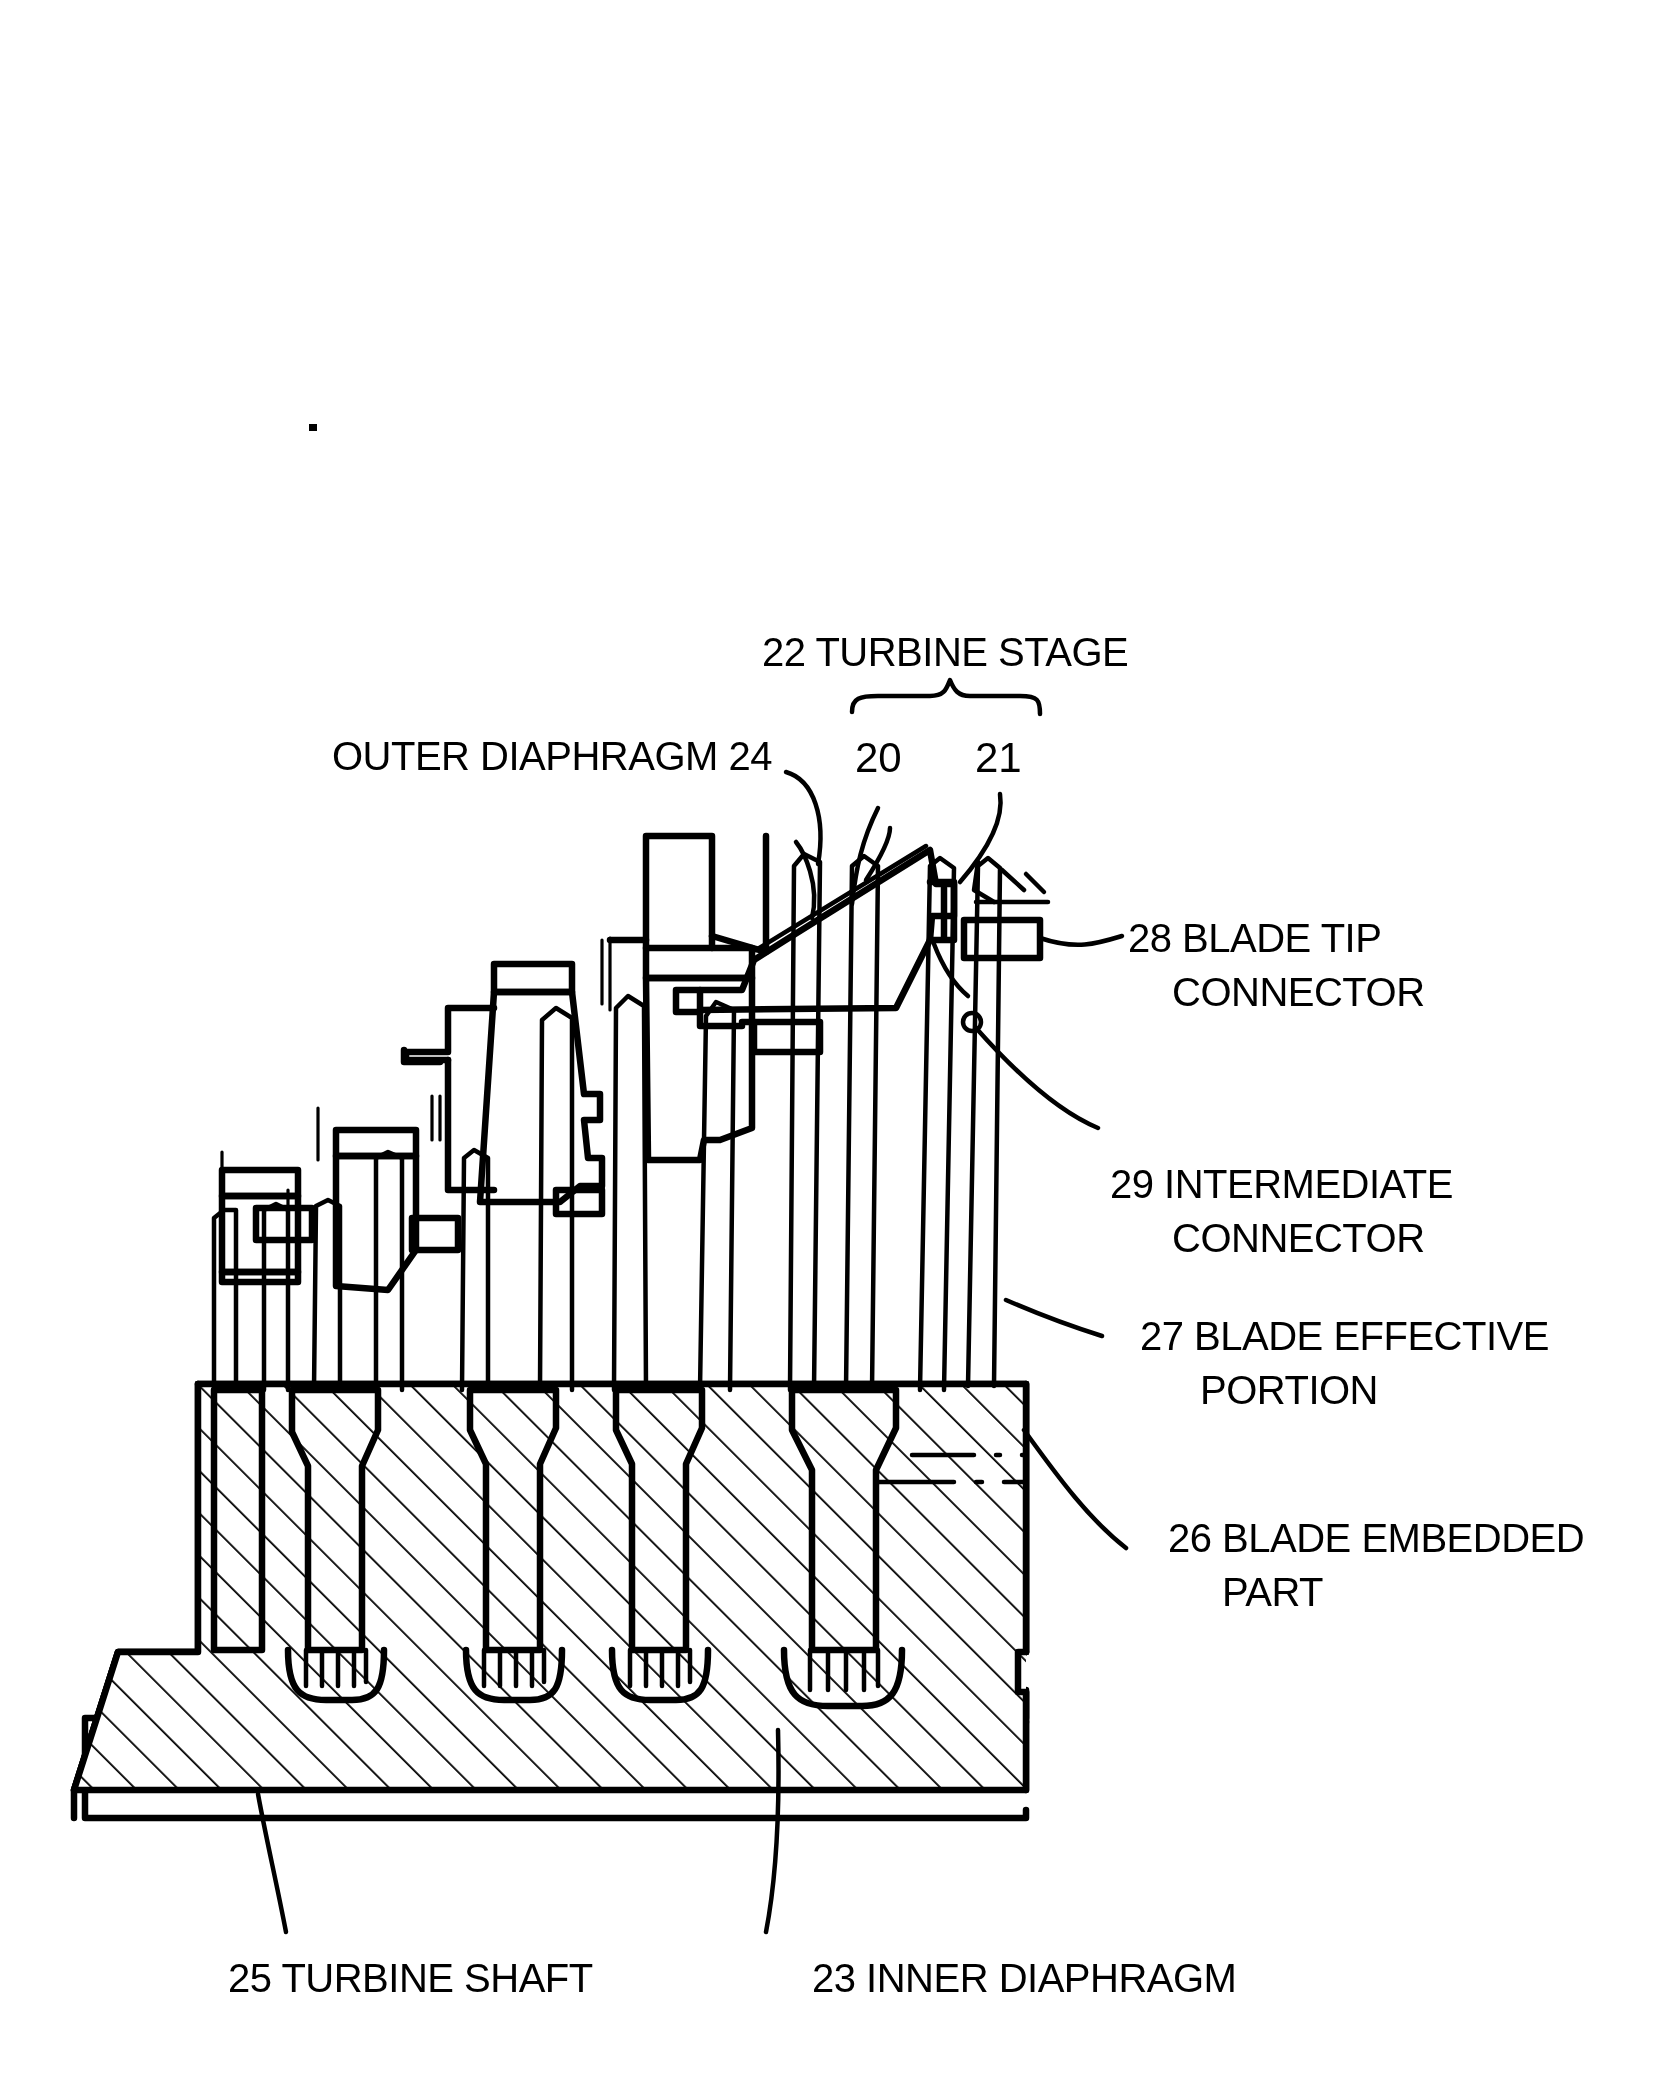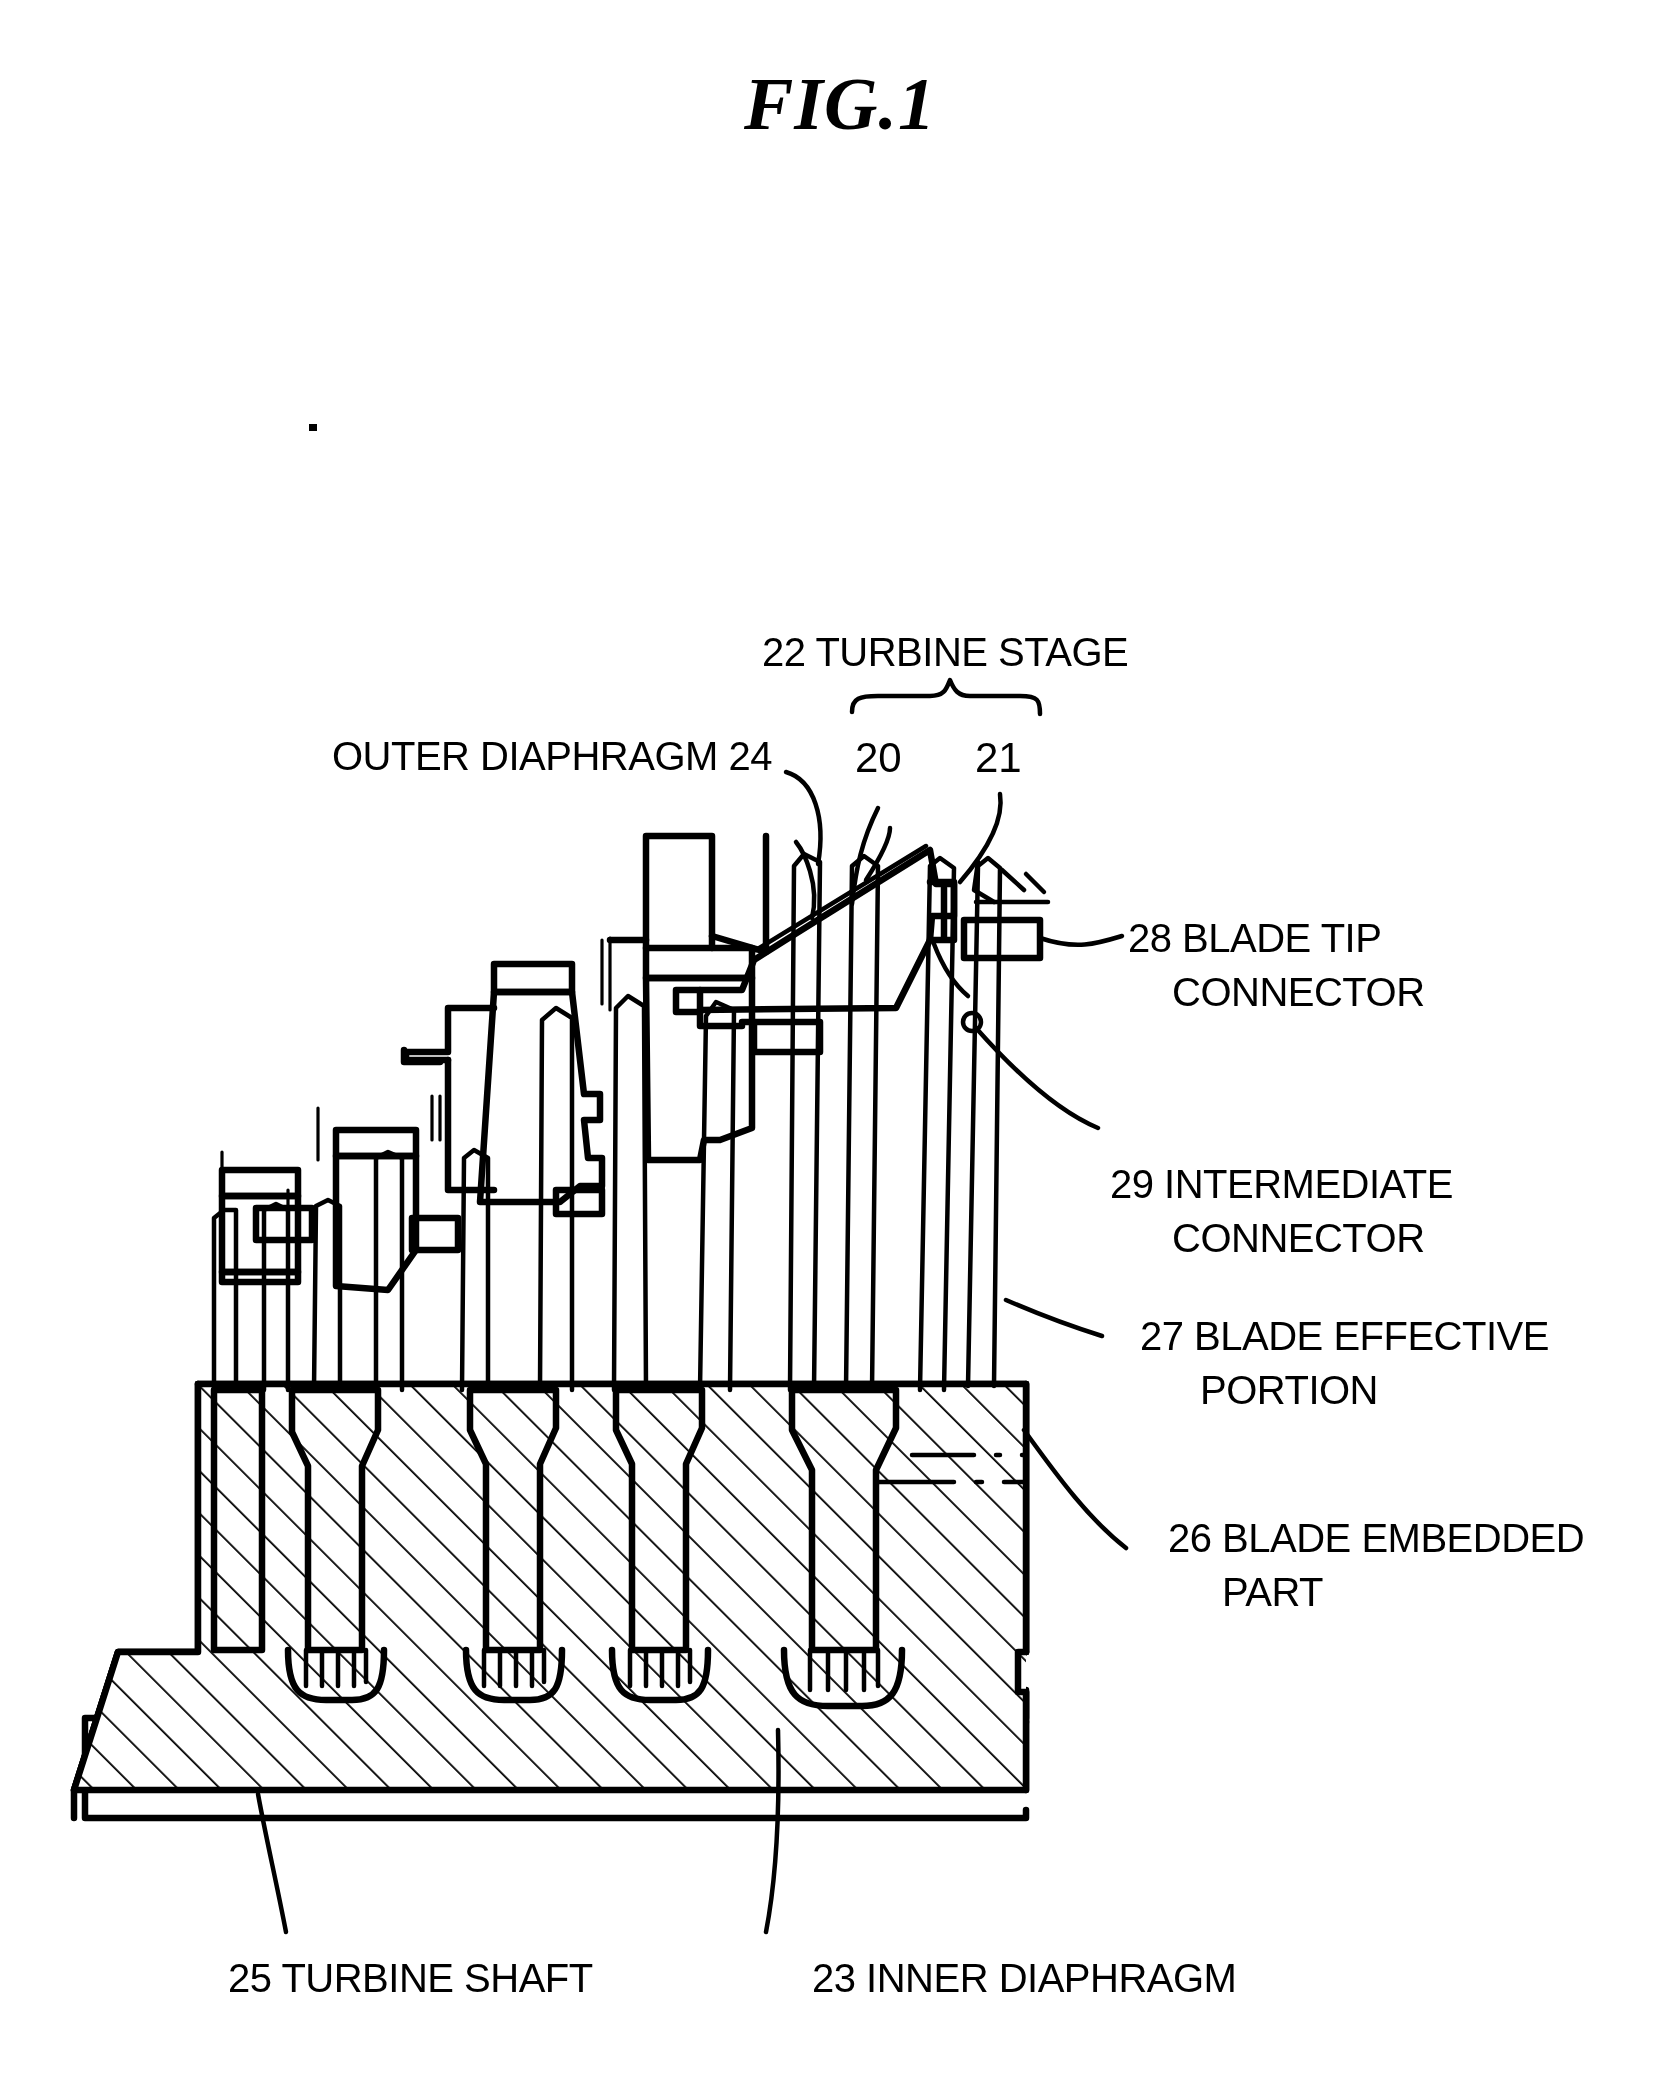--- a/index.html
+++ b/index.html
@@ -61,21 +61,20 @@
   .thick { stroke-width: 6.5; }
   .med   { stroke-width: 4.5; }
   .thin  { stroke-width: 3.2; }
   .dot { fill: #000000; }
 </style>
 </head>
 <body>
 
 <div id="page">
 
-  <div id="fig-title">FIG.1</div>
 
   <svg id="drawing" viewBox="0 0 1680 2089">
     <defs>
 
       <pattern id="hatchA" width="26" height="26" patternUnits="userSpaceOnUse" patternTransform="rotate(-45)">
         <rect width="26" height="26" fill="#ffffff"></rect>
         <line x1="0" y1="0" x2="0" y2="26" stroke="#000000" stroke-width="3.4"></line>
       </pattern>
       <pattern id="hatchB" width="30" height="30" patternUnits="userSpaceOnUse" patternTransform="rotate(-45)">
         <rect width="30" height="30" fill="#ffffff"></rect>

